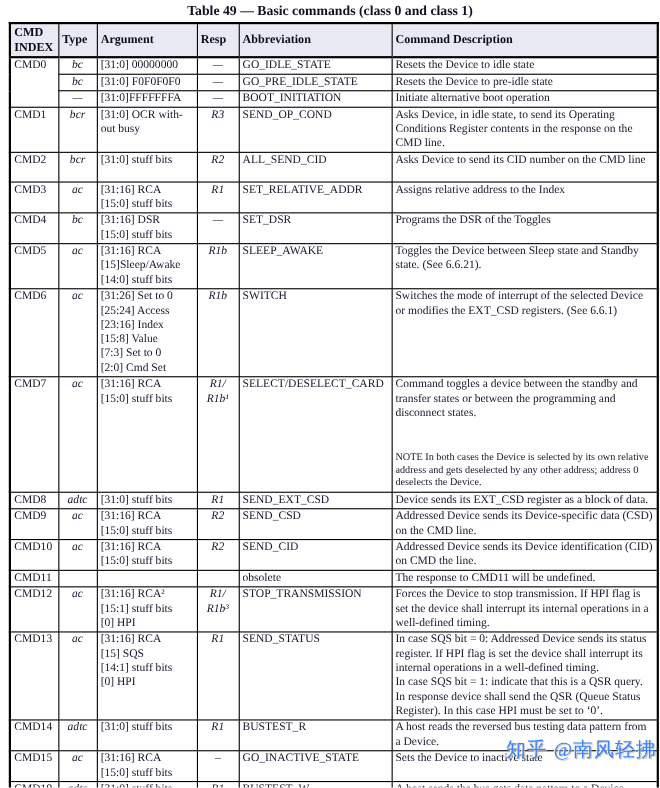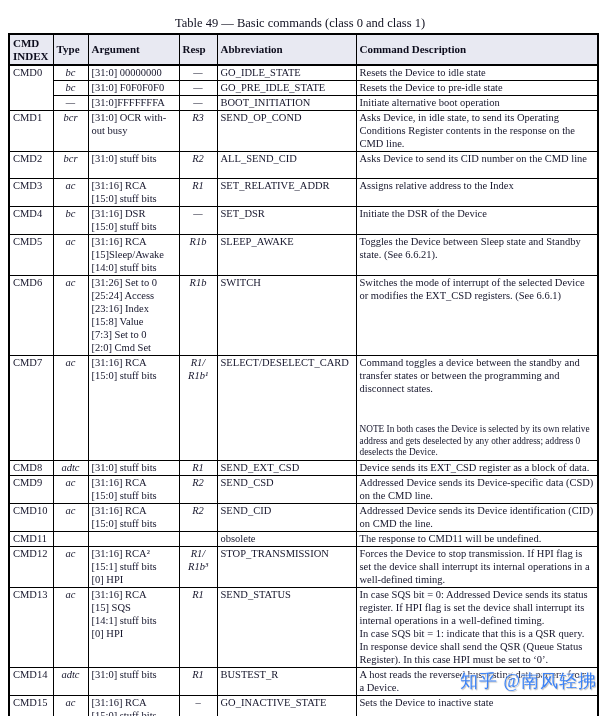--- a/index.html
+++ b/index.html
@@ -1,21 +1,21 @@
 <!DOCTYPE html>
 <html><head>
 <meta charset="utf-8">
 <style>
   html,body { margin:0; padding:0; }
   body {
     width:600px; height:716px; background:#ffffff; position:relative; overflow:hidden;
     font-family:"Liberation Serif", serif; color:#16162c;
   }
   .title {
-    text-align:center; font-weight:normal; font-size:12.5px; padding-top:16px; padding-bottom:2px;
+    text-align:center; font-weight:bold; font-size:12.5px; padding-top:3px; padding-bottom:2px;
     color:#101020;
   }
   table.cmd {
     border-collapse:collapse; margin-left:8px; width:589px; table-layout:fixed;
     border:2px solid #000;
   }
   col.c1{width:44px} col.c2{width:35px} col.c3{width:91px}
   col.c4{width:38px} col.c5{width:139px} col.c6{width:242px}
   th {
     background:#e8e9f2; border:1px solid #000; border-bottom:2px solid #000;
@@ -113,21 +113,21 @@
         <td class="c-abbr">SET_RELATIVE_ADDR</td>
         <td class="c-desc">Assigns relative address to the Index</td>
       </tr>
       <tr>
         <td class="c-index" rowspan="1">CMD4</td>
         <td class="c-type">bc</td>
         <td class="c-arg">[31:16] DSR
 [15:0] stuff bits</td>
         <td class="c-resp">—</td>
         <td class="c-abbr">SET_DSR</td>
-        <td class="c-desc">Initiate the DSR of the Device</td>
+        <td class="c-desc">Programs the DSR of the Toggles</td>
       </tr>
       <tr>
         <td class="c-index" rowspan="1">CMD5</td>
         <td class="c-type">ac</td>
         <td class="c-arg">[31:16] RCA
 [15]Sleep/Awake
 [14:0] stuff bits</td>
         <td class="c-resp">R1b</td>
         <td class="c-abbr">SLEEP_AWAKE</td>
         <td class="c-desc">Toggles the Device between Sleep state and Standby state. (See 6.6.21).</td>

